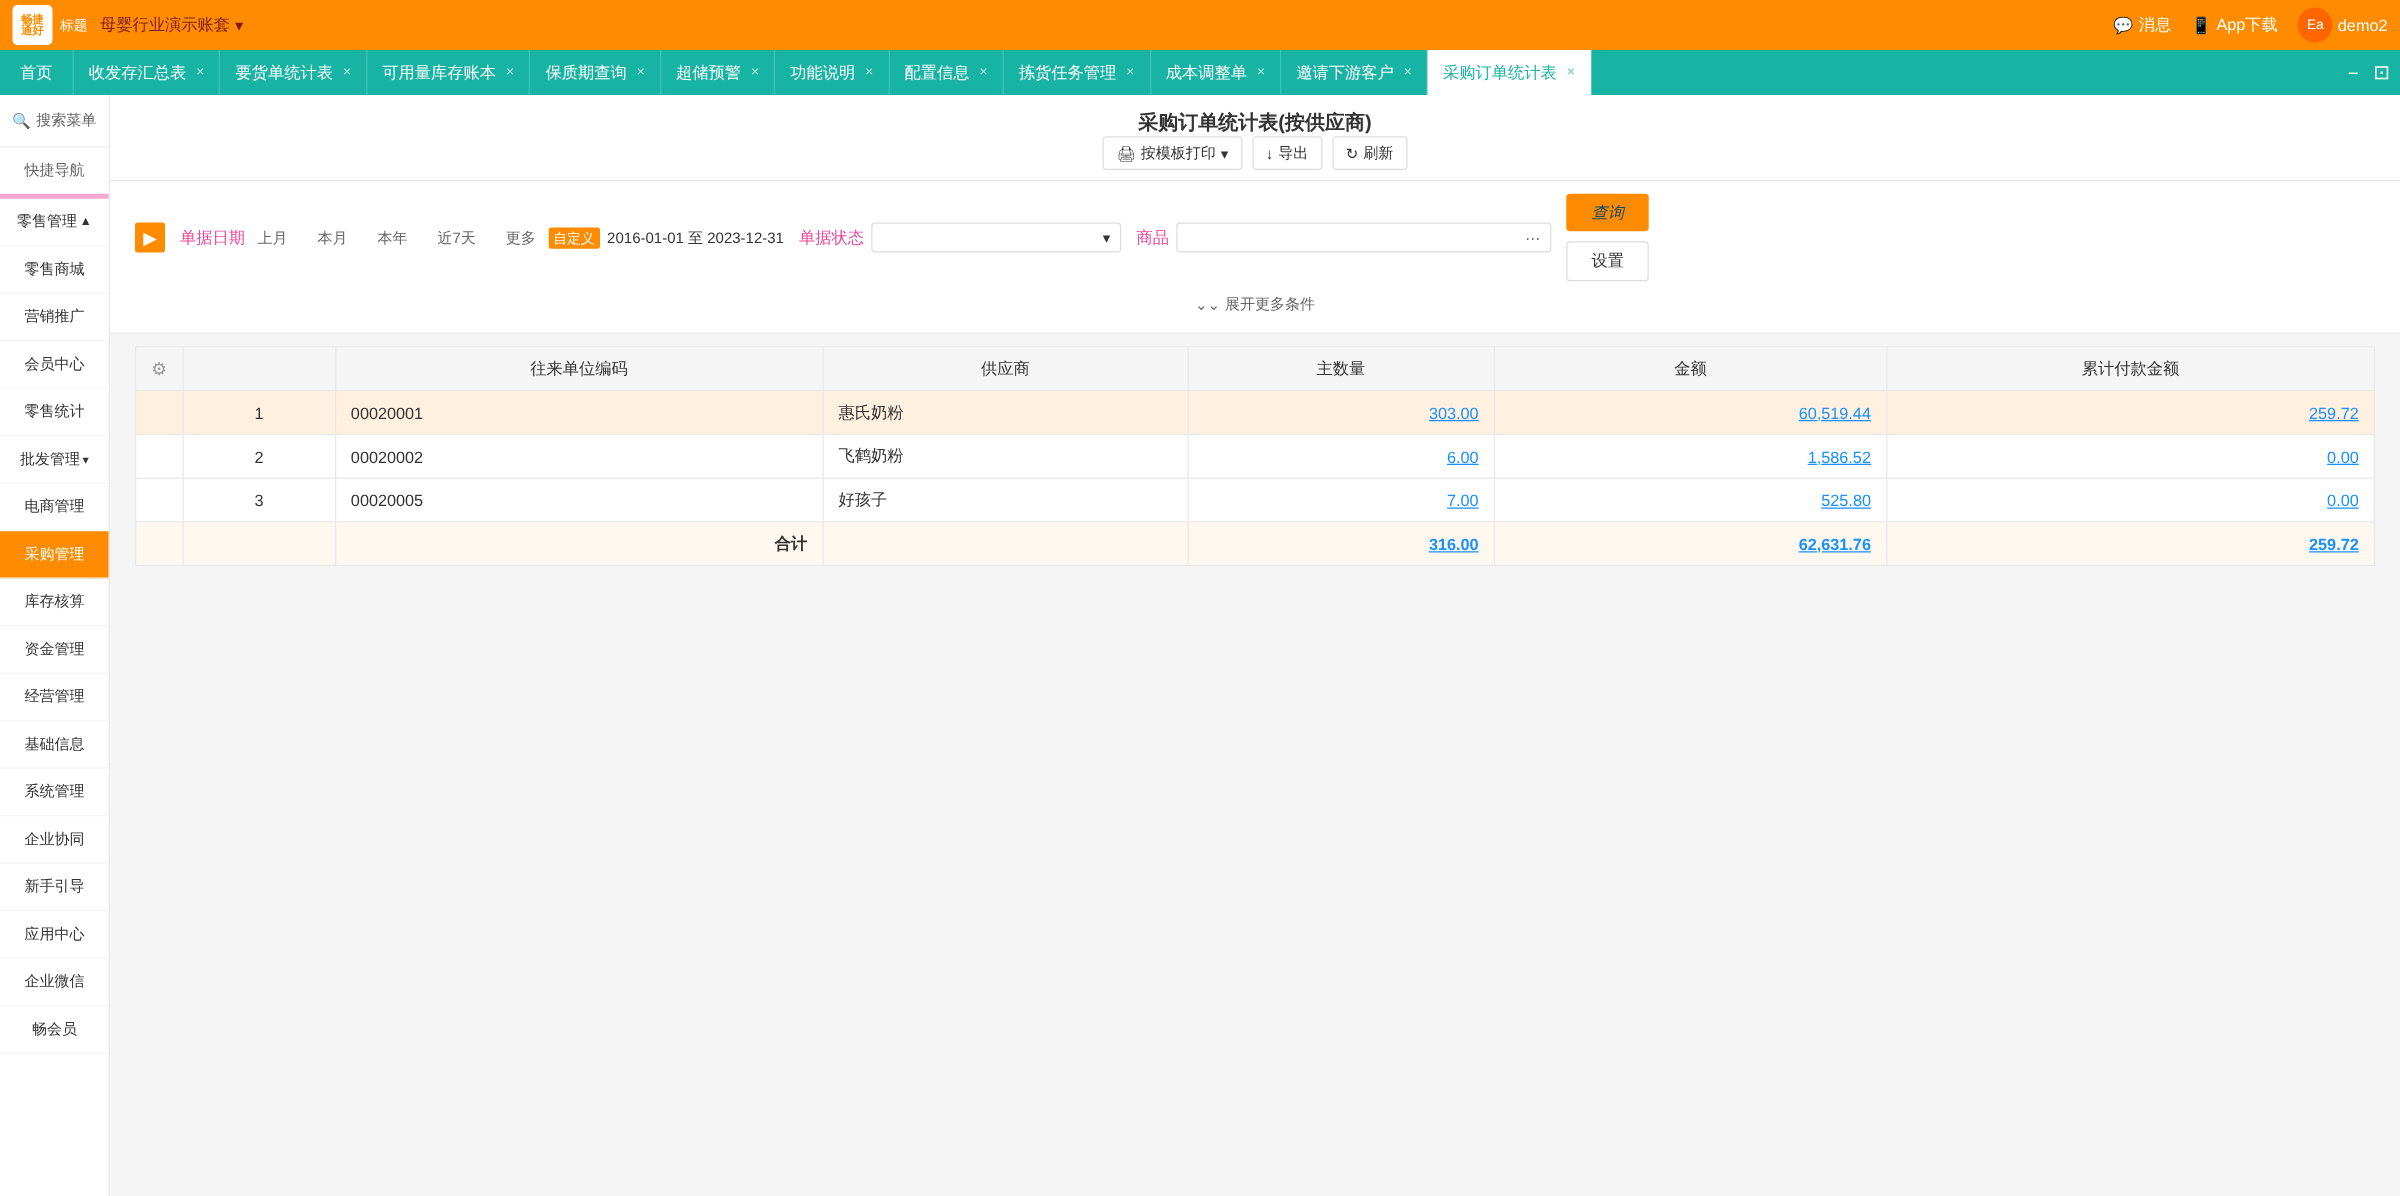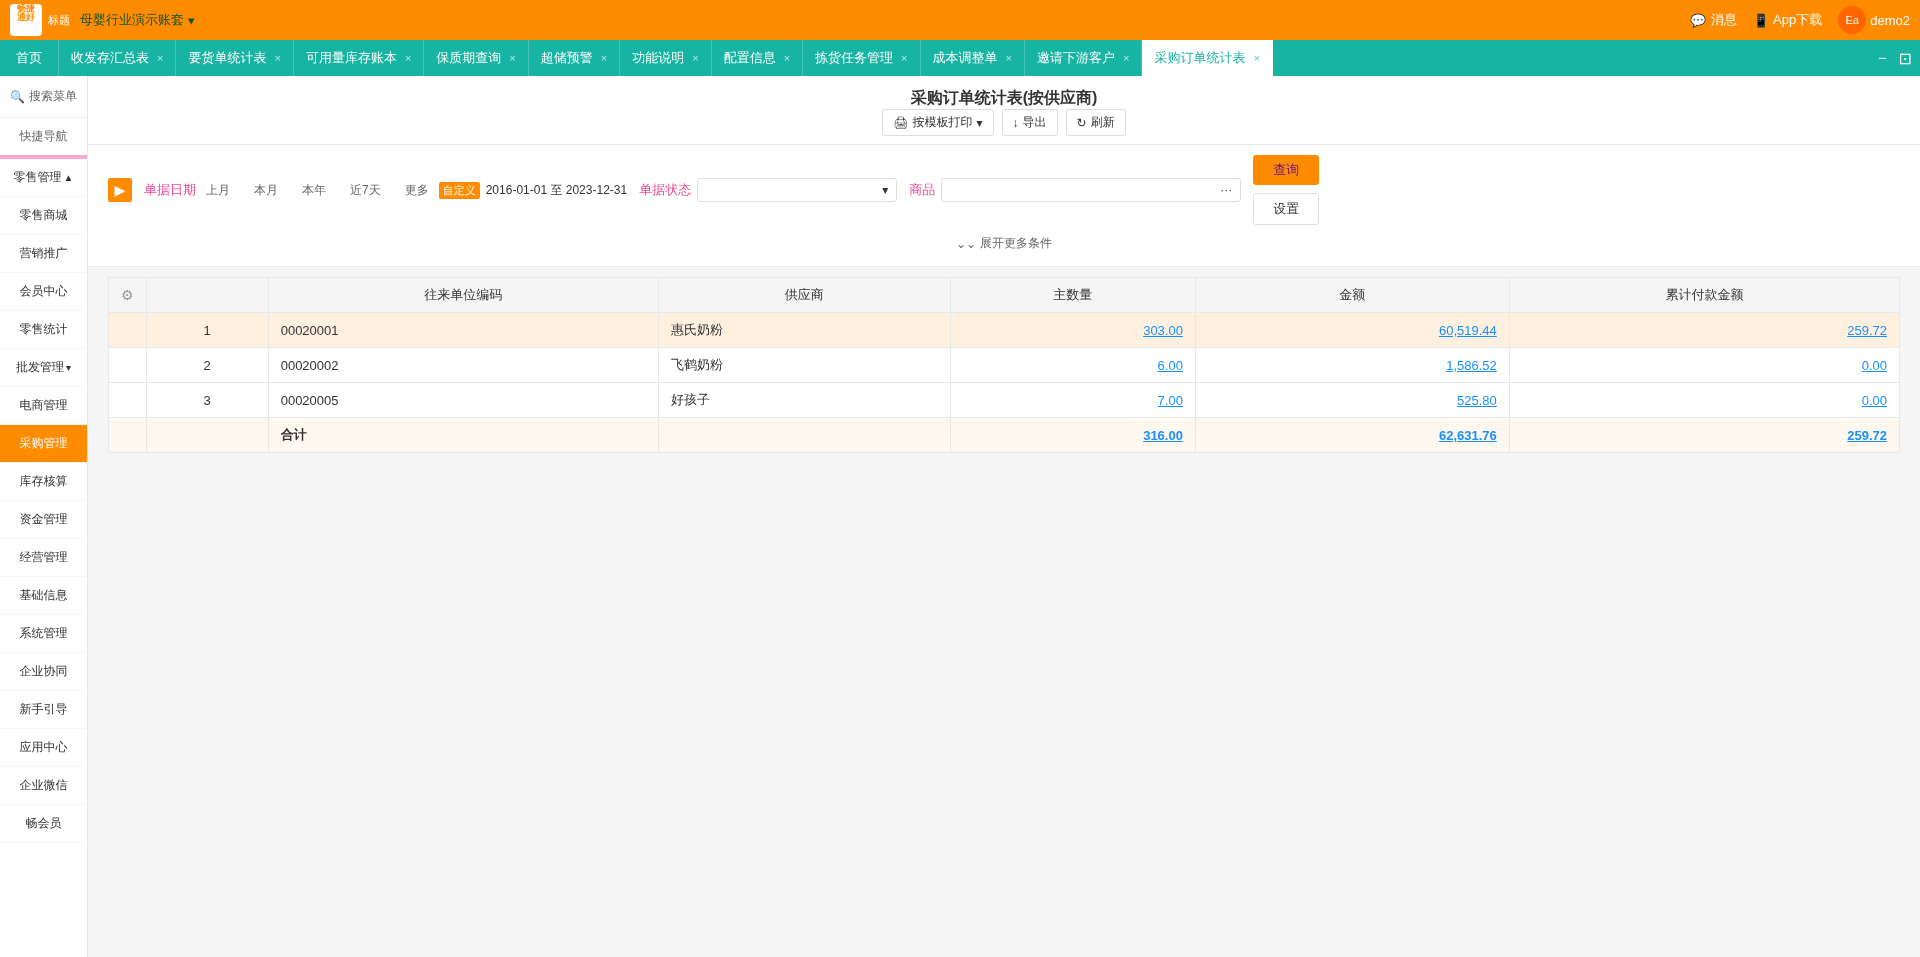--- a/index.html
+++ b/index.html
@@ -1,22 +1,22 @@
 <!DOCTYPE html>
 <html><head>
   <meta charset="utf-8">
   <style>
     * { box-sizing: border-box; margin: 0; padding: 0; }
     body { font-family: 'Microsoft YaHei', Arial, sans-serif; font-size: 13px; background: #f5f5f5; display: flex; flex-direction: column; height: 957px; overflow: hidden; }
 
     
     .top-bar { height: 40px; background: #ff8c00; display: flex; align-items: center; padding: 0 10px; gap: 10px; flex-shrink: 0; }
     .logo-area { display: flex; align-items: center; gap: 6px; color: white; font-size: 12px; }
-    .logo-icon { width: 32px; height: 32px; background: white; border-radius: 4px; display: flex; justify-content: center; font-size: 10px; color: #ff8c00; font-weight: bold; }
-    .workspace-selector { flex: 1; display: flex; align-items: center; gap: 4px; color: #14532d; font-size: 13px; cursor: pointer; }
+    .logo-icon { width: 32px; height: 32px; background: white; border-radius: 4px; display: flex; align-items: center; justify-content: center; font-size: 10px; color: #ff8c00; font-weight: bold; }
+    .workspace-selector { flex: 1; display: flex; align-items: center; gap: 4px; color: #7f1d1d; font-size: 13px; cursor: pointer; }
     .top-right { display: flex; align-items: center; gap: 16px; color: white; font-size: 13px; }
     .top-right-item { display: flex; align-items: center; gap: 4px; cursor: pointer; }
     .user-avatar { width: 28px; height: 28px; border-radius: 50%; background: #ff6600; display: flex; align-items: center; justify-content: center; color: white; font-size: 11px; }
 
     
     .nav-tabs { height: 36px; background: #17b3a3; display: flex; align-items: stretch; flex-shrink: 0; overflow: hidden; }
     .nav-tab { display: flex; align-items: center; padding: 0 12px; color: white; font-size: 13px; cursor: pointer; white-space: nowrap; gap: 4px; border-right: 1px solid rgba(255,255,255,0.2); }
     .nav-tab.active { background: white; color: #17b3a3; }
     .nav-tab .close-x { font-size: 11px; opacity: 0.7; margin-left: 4px; }
     .nav-tab.home { padding: 0 16px; }
@@ -70,24 +70,24 @@
     .data-table td { border: 1px solid #e8e8e8; padding: 8px 12px; font-size: 13px; color: #333; }
     .data-table tr.selected td { background: #fff0e0; }
     .data-table td.number { text-align: right; color: #1890ff; text-decoration: underline; cursor: pointer; }
     .data-table td.index { text-align: center; }
     .data-table td.center { text-align: center; }
     .settings-col { width: 36px; text-align: center; }
     .gear-icon { color: #999; font-size: 14px; cursor: pointer; }
 
     
     .table-footer { background: white; }
-    .table-footer td { background: #fff8f0; font-weight: bold; }
-
-    
-    .btn-query { background: #ff8c00; color: #701a75; border: none; padding: 6px 20px; border-radius: 3px; cursor: pointer; font-size: 13px; }
+    .table-footer td { background: #fff8f0; font-weight: bold; text-align: right; }
+
+    
+    .btn-query { background: #ff8c00; color: #0c4a6e; border: none; padding: 6px 20px; border-radius: 3px; cursor: pointer; font-size: 13px; font-style: italic; }
     .btn-settings { background: white; border: 1px solid #ddd; color: #333; padding: 6px 16px; border-radius: 3px; cursor: pointer; font-size: 13px; margin-top: 4px; width: 100%; }
     .query-btn-group { display: flex; flex-direction: column; gap: 4px; align-items: flex-end; }
   </style>
 </head>
 <body>
 
 <div class="top-bar">
   <div class="logo-area">
     <div class="logo-icon">
       <span style="font-size:9px;line-height:1;text-align:center;">畅捷<br>通好</span>

